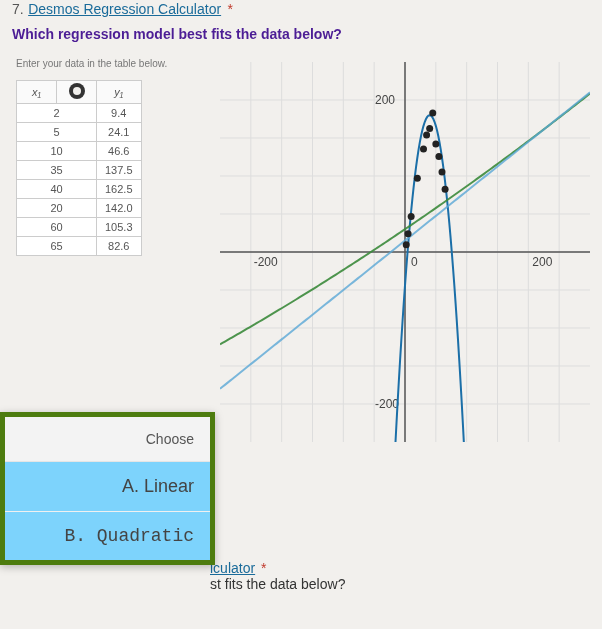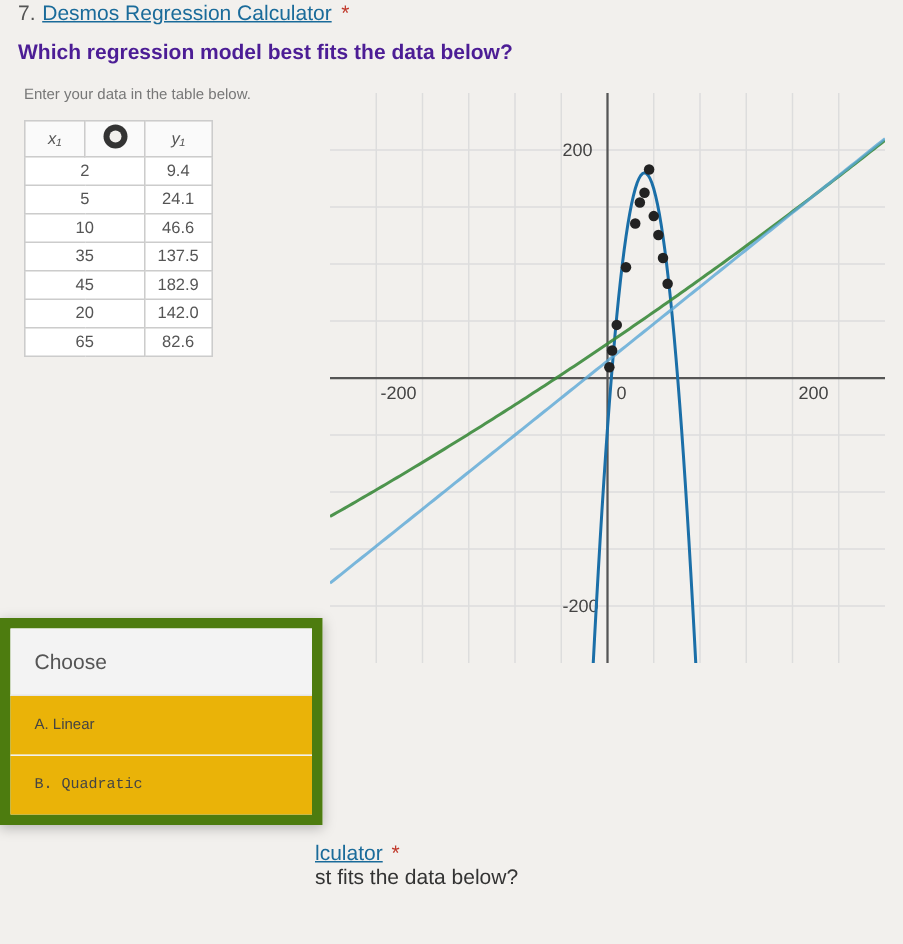--- a/index.html
+++ b/index.html
@@ -34,31 +34,32 @@
     display: inline-block; width: 16px; height: 16px; border-radius: 50%;
     background: #333; position: relative;
   }
   .gear::after {
     content: ""; position: absolute; inset: 4px; border-radius: 50%;
     background: #f2f0ed;
   }
   .chart { position: absolute; left: 220px; top: 10px; }
   .dropdown {
     position: absolute; left: 0; top: 412px; width: 215px;
-    background: #fff; border: 7px solid #4d7c0f;
+    background: #fff; border: 5px solid #4d7c0f;
     box-shadow: 0 2px 8px rgba(0,0,0,0.25);
     z-index: 5;
+    text-align: right;
   }
   .dropdown .choose {
     padding: 14px 16px; background: #f3f3f3; color: #555; font-size: 14px;
     border-bottom: 1px solid #e5e5e5;
   }
   .dropdown .opt {
-    padding: 14px 16px; color: #444; font-size: 10px; cursor: pointer;
-    background: #eab308;
+    padding: 14px 16px; color: #444; font-size: 18px; cursor: pointer;
+    background: #7dd3fc;
   }
   .dropdown .opt + .opt { border-top: 1px solid #f0f0f0; font-family: Liberation Mono, monospace; }
   .peek {
     position: absolute; left: 210px; top: 560px; font-size: 14px; color: #333;
   }
   .peek .pklink { color: #1a6b9a; text-decoration: underline; }
 </style>
 </head>
 <body>
 
@@ -94,26 +95,30 @@
           </tr>
           <tr>
             <td colspan="2">10</td>
             <td>46.6</td>
           </tr>
           <tr>
             <td colspan="2">35</td>
             <td>137.5</td>
           </tr>
           <tr>
-            <td colspan="2">45</td>
-            <td>182.9</td>
+            <td colspan="2">40</td>
+            <td>162.5</td>
           </tr>
           <tr>
             <td colspan="2">20</td>
             <td>142.0</td>
+          </tr>
+          <tr>
+            <td colspan="2">60</td>
+            <td>105.3</td>
           </tr>
           <tr>
             <td colspan="2">65</td>
             <td>82.6</td>
           </tr>
         </tbody>
     </table>
   </div>
 
   <div class="chart">

